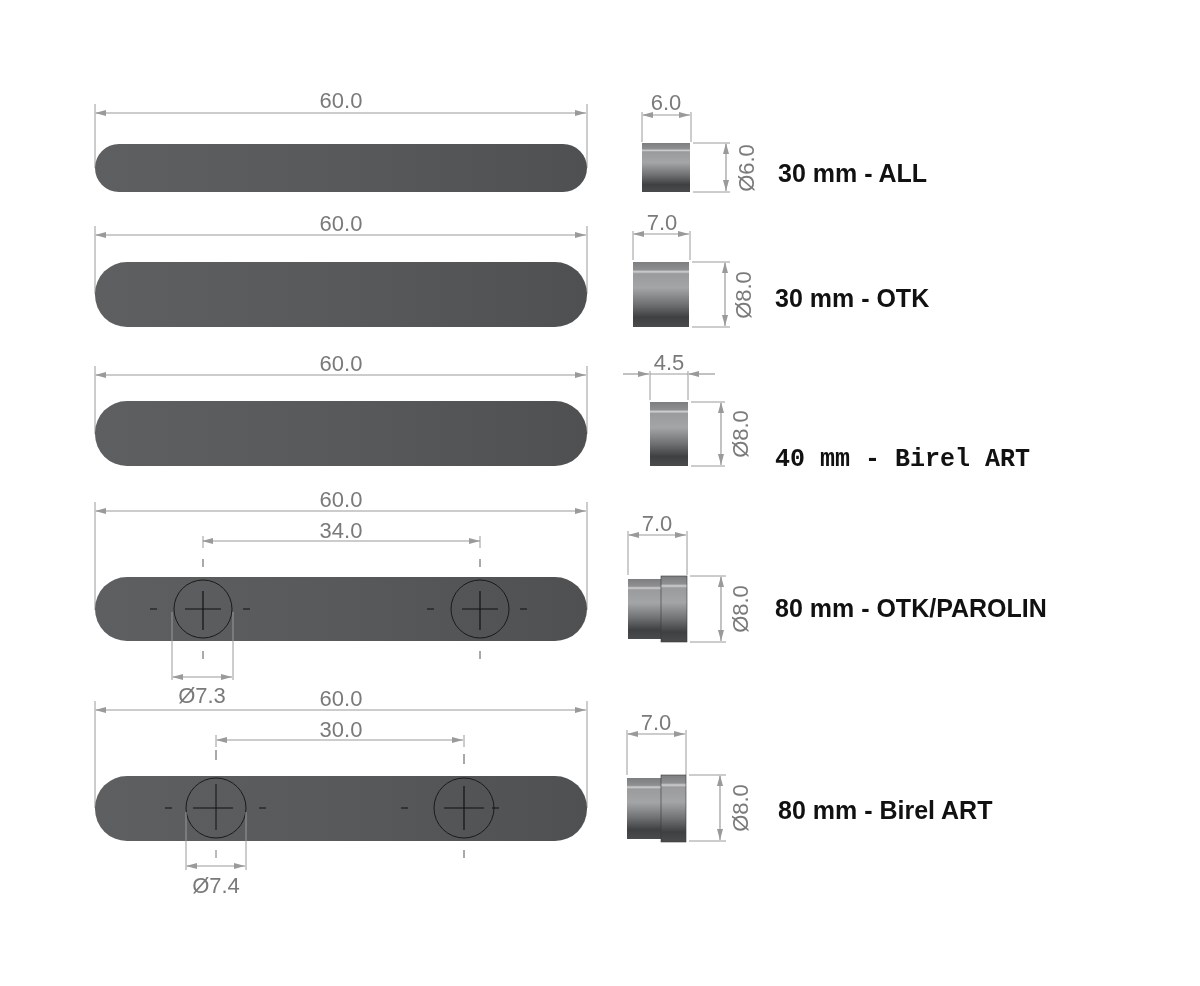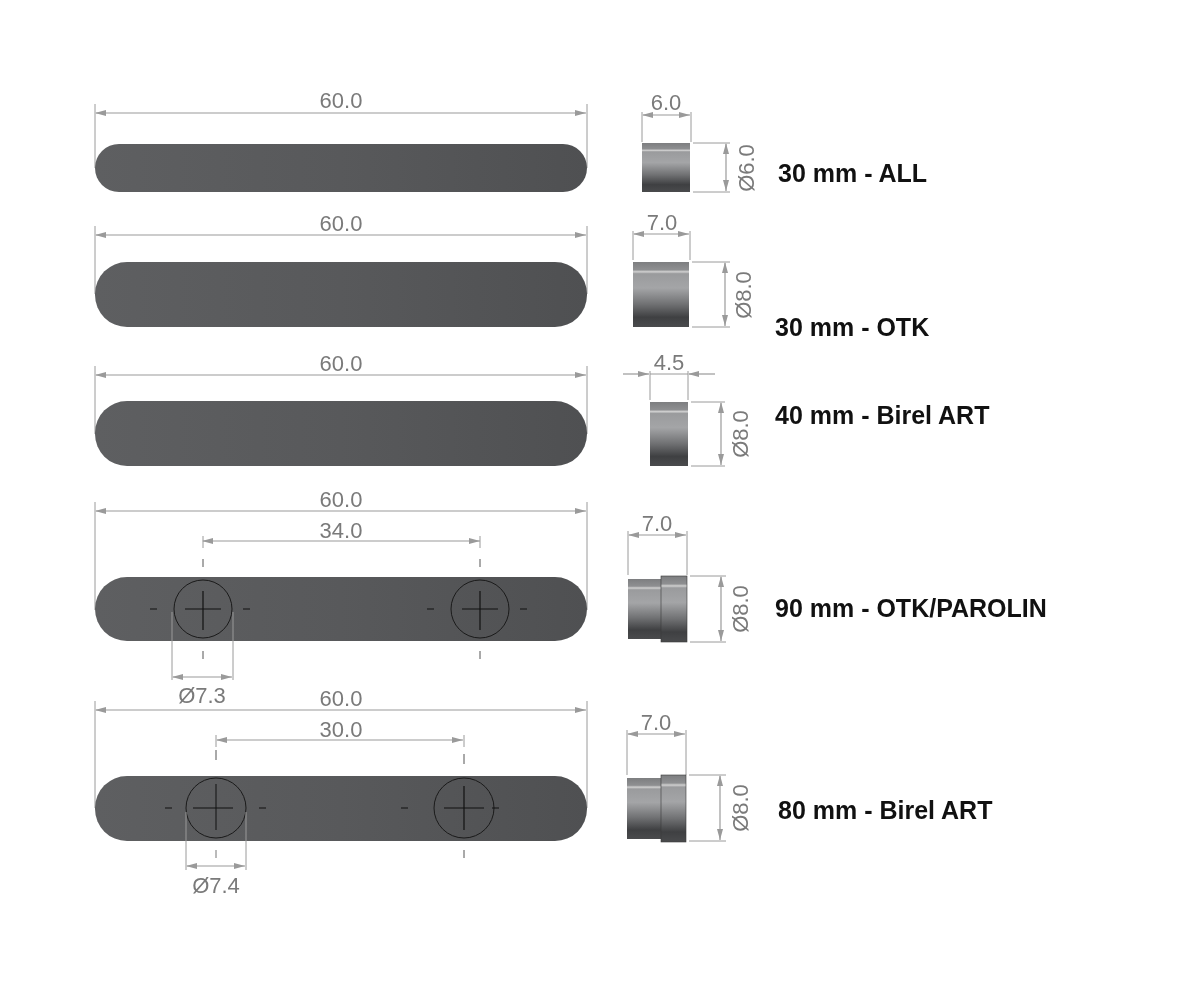--- a/index.html
+++ b/index.html
@@ -188,16 +188,16 @@
     <rect x="627" y="778" width="35" height="61" fill="url(#cylGrad)"></rect>
     <rect x="661" y="775" width="25" height="67" fill="url(#cylGrad)" stroke="#3a3a3a" stroke-width="0.6"></rect>
     <line x1="689" y1="775" x2="726" y2="775" stroke="#9a9a9a"></line>
     <line x1="689" y1="841" x2="726" y2="841" stroke="#9a9a9a"></line>
     <line x1="720" y1="776" x2="720" y2="840" stroke="#9a9a9a" stroke-width="1.2" marker-start="url(#arrL)" marker-end="url(#arrR)"></line>
     <text class="dimtxt" x="0" y="0" text-anchor="middle" transform="translate(748,808) rotate(-90)">Ø8.0</text>
   </g>
 </svg>
 
 <div class="label" style="left:778px; top:159px;">30 mm - ALL</div>
-<div class="label" style="left:775px; top:284px;margin-top:29px;">30 mm - OTK</div>
-<div class="label" style="left:775px; top:401px;">40 mm - Birel ART</div>
-<div class="label" style="left:775px; top:594px;">90 mm - OTK/PAROLIN</div>
+<div class="label" style="left:775px; top:284px;">30 mm - OTK</div>
+<div class="label" style="left:775px; top:445px;font-family:Liberation Mono, monospace;">40 mm - Birel ART</div>
+<div class="label" style="left:775px; top:594px;">80 mm - OTK/PAROLIN</div>
 <div class="label" style="left:778px; top:796px;">80 mm - Birel ART</div>
 
 </body></html>

